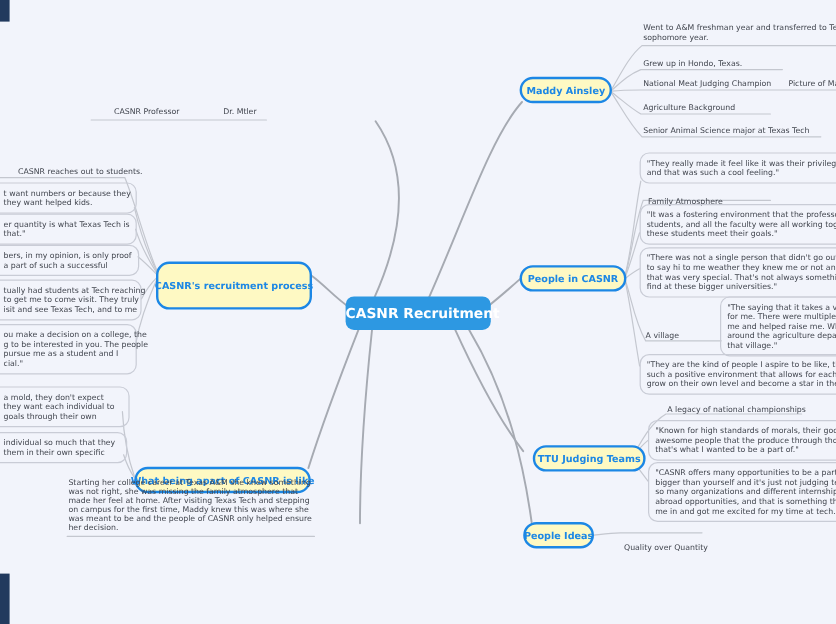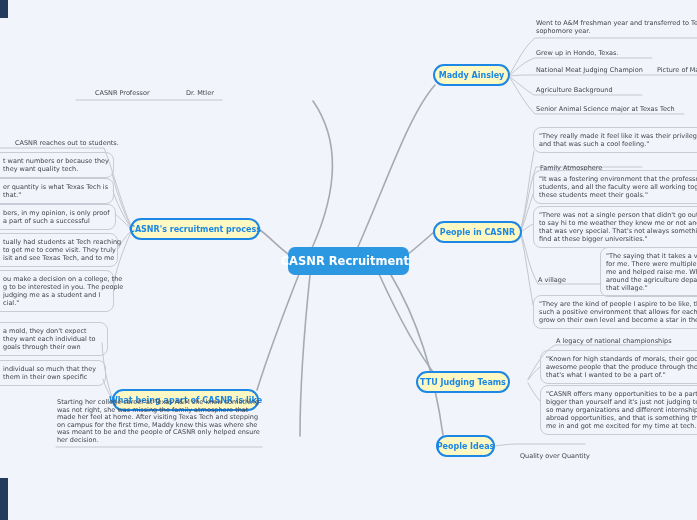--- a/index.html
+++ b/index.html
@@ -9,21 +9,21 @@
   html,body{margin:0;padding:0;}
   body{font-family:"DejaVu Sans","Liberation Sans",sans-serif;}
   .canvas{position:relative;width:697px;height:520px;background:var(--bg);overflow:hidden;}
   .connectors{position:absolute;left:0;top:0;width:697px;height:520px;}
   .connectors path{fill:none;stroke-linecap:round;}
   .connectors .ml{stroke:var(--line-main);stroke-width:1.6;}
   .connectors .ll{stroke:var(--line-leaf);stroke-width:1;}
   .node{position:absolute;display:flex;align-items:center;justify-content:center;
     background:#fef9c3;border:2px solid var(--accent);border-radius:11px;color:var(--accent);
     font-weight:bold;font-size:8px;white-space:nowrap;box-sizing:border-box;cursor:pointer;}
-  .central{position:absolute;display:flex;align-items:center;justify-content:flex-end;
+  .central{position:absolute;display:flex;align-items:center;justify-content:flex-start;
     background:var(--central-fill);border-radius:7px;color:#ffffff;font-weight:bold;
     font-size:11.5px;white-space:nowrap;box-sizing:border-box;cursor:pointer;}
   .leaf{position:absolute;color:var(--ink);font-size:6.5px;line-height:8px;white-space:nowrap;}
   .bubble{position:absolute;border:1px solid var(--bubble-border);border-radius:8px;
     box-sizing:border-box;padding:4px 5px;background:transparent;}
   .bubble.clip-left{padding-left:30px;}
   .bline{color:var(--ink);font-size:6.5px;line-height:8px;white-space:nowrap;}
   .chrome{position:absolute;background:var(--corner);}
 </style>
 </head>
@@ -69,65 +69,65 @@
     <path class="ll" d="M495,446 C503,445 509,444 517,444 L585,444"></path>
   </svg>
 
   <div class="chrome" style="left:0;top:0;width:8px;height:18px;"></div>
   <div class="chrome" style="left:0;top:478px;width:8px;height:42px;"></div>
 
   <div class="central" style="left:288px;top:247px;width:121px;height:28px;">
     <span>CASNR Recruitment</span>
   </div>
 
-  <div class="node" style="left:130px;top:218px;width:130px;height:22px;">
+  <div class="node" style="left:130px;top:218px;width:130px;height:40px;">
     <span>CASNR's recruitment process</span>
   </div>
   <div class="node" style="left:112px;top:389px;width:147px;height:22px;">
     <span>What being apart of CASNR is like</span>
   </div>
   <div class="node" style="left:433px;top:64px;width:77px;height:22px;">
     <span>Maddy Ainsley</span>
   </div>
   <div class="node" style="left:433px;top:221px;width:89px;height:22px;">
     <span>People in CASNR</span>
   </div>
-  <div class="node" style="left:416px;top:371px;width:94px;height:22px;">
+  <div class="node" style="left:444px;top:371px;width:94px;height:22px;">
     <span>TTU Judging Teams</span>
   </div>
   <div class="node" style="left:436px;top:435px;width:59px;height:22px;">
     <span>People Ideas</span>
   </div>
 
   <div class="leaf" style="left:95px;top:89px;">CASNR Professor</div>
   <div class="leaf" style="left:186px;top:89px;">Dr. Mtler</div>
 
   <div class="leaf" style="left:15px;top:139px;">CASNR reaches out to students.</div>
 
   <div class="bubble clip-left" style="left:-28px;top:152px;width:142px;">
     <div class="bline">t want numbers or because they</div>
-    <div class="bline">they want quality tech.</div>
+    <div class="bline">they want helped kids.</div>
   </div>
   <div class="bubble clip-left" style="left:-28px;top:178px;width:142px;">
     <div class="bline">er quantity is what Texas Tech is</div>
     <div class="bline">that."</div>
   </div>
   <div class="bubble clip-left" style="left:-28px;top:204px;width:144px;">
     <div class="bline">bers, in my opinion, is only proof</div>
     <div class="bline">a part of such a successful</div>
   </div>
   <div class="bubble clip-left" style="left:-28px;top:233px;width:146px;">
     <div class="bline">tually had students at Tech reaching</div>
     <div class="bline">to get me to come visit. They truly</div>
     <div class="bline">isit and see Texas Tech, and to me</div>
   </div>
   <div class="bubble clip-left" style="left:-28px;top:270px;width:142px;">
     <div class="bline">ou make a decision on a college, the</div>
     <div class="bline">g to be interested in you. The people</div>
-    <div class="bline">judging me as a student and I</div>
+    <div class="bline">pursue me as a student and I</div>
     <div class="bline">cial."</div>
   </div>
 
   <div class="bubble clip-left" style="left:-28px;top:322px;width:136px;">
     <div class="bline">a mold, they don't expect</div>
     <div class="bline">they want each individual to</div>
     <div class="bline">goals through their own</div>
   </div>
   <div class="bubble clip-left" style="left:-28px;top:360px;width:134px;">
     <div class="bline">individual so much that they</div>

